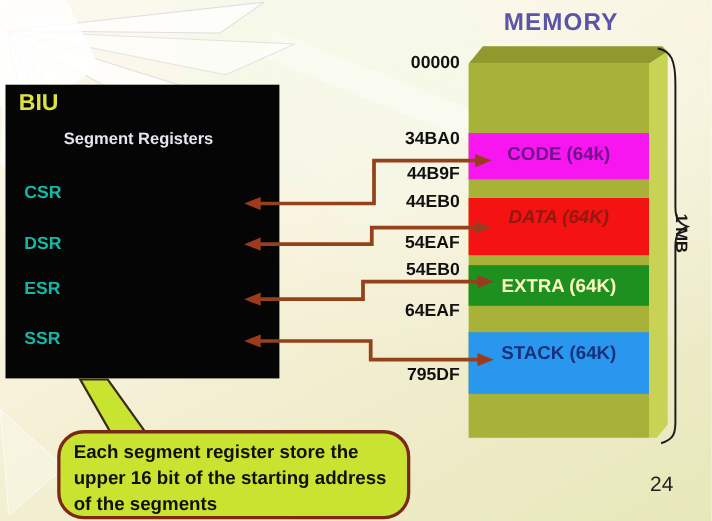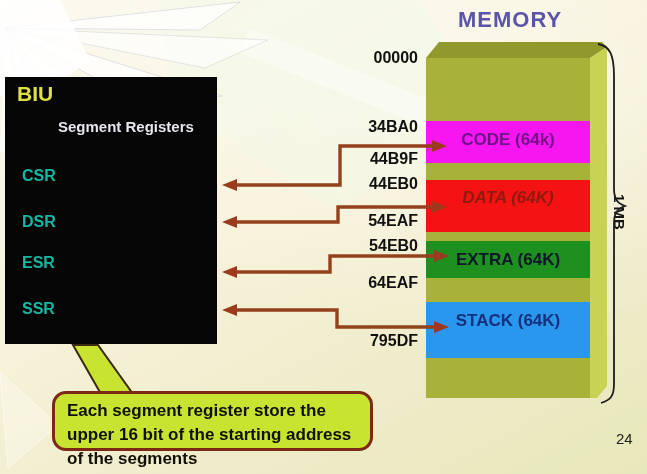--- a/index.html
+++ b/index.html
@@ -15,32 +15,32 @@
   .memory-title{left:458px;top:7px;font-size:22px;font-weight:bold;letter-spacing:1px;color:#5a55a8;z-index:2;}
   .faces-svg{left:0;top:0;z-index:1;}
   .front-face{left:426px;top:58px;width:164px;height:340px;background:#a8b138;z-index:1;}
   .band{left:426px;width:164px;z-index:2;text-align:center;font-weight:bold;font-size:17px;}
   .band-label{display:inline-block;}
   .band-code{top:121px;height:42px;line-height:38px;}
   .band-data{top:180px;height:52px;line-height:36px;font-style:italic;}
   .band-extra{top:241px;height:37px;line-height:37px;}
   .band-stack{top:302px;height:56px;line-height:38px;}
   .addr{left:330px;width:88px;text-align:right;font-size:16px;font-weight:bold;color:#111;z-index:2;}
-  .biu-box{left:5px;top:77px;width:212px;height:267px;background:#050505;z-index:2;}
+  .biu-box{left:5px;top:77px;width:249px;height:267px;background:#050505;z-index:2;}
   .biu-title{left:12px;top:5px;font-size:21px;font-weight:bold;color:#dde240;}
   .seg-heading{left:53px;top:41px;font-size:15px;font-weight:bold;color:#e6e6ee;}
   .reg{left:17px;font-size:16px;font-weight:bold;color:#14b8a6;}
   .reg-csr{top:90px;} .reg-dsr{top:136px;} .reg-esr{top:177px;} .reg-ssr{top:223px;}
   .overlay-svg{left:0;top:0;z-index:3;}
   .one-mb{left:628px;top:194px;transform:rotate(90deg);transform-origin:left top;white-space:nowrap;
     font-size:15px;font-weight:bold;color:#161616;z-index:2;}
-  .callout{left:52px;top:391px;width:321px;height:60px;box-sizing:border-box;background:#c9e331;
-    border:3px solid #7c2817;border-radius:14px;z-index:5;padding:5px 0 0 12px;}
+  .callout{left:52px;top:391px;width:321px;height:81px;box-sizing:border-box;background:#c9e331;
+    border:3px solid #7c2817;border-radius:24px;z-index:5;padding:5px 0 0 12px;}
   .callout-line{display:block;white-space:nowrap;font-size:17px;line-height:24px;font-weight:bold;color:#101004;}
-  .page-number{left:616px;top:430px;font-size:15px;color:#222;z-index:2;text-align:right;}
+  .page-number{left:591px;top:430px;font-size:19px;color:#222;z-index:2;text-align:right;}
 </style>
 </head>
 <body>
 
 <div class="stage">
 
   <svg class="abs deco-svg" width="647" height="474">
     <polygon points="160,0 420,0 510,140 330,210 170,100" fill="rgba(242,248,230,0.45)"></polygon>
     <polygon points="250,28 500,128 488,152 238,52" fill="rgba(255,255,255,0.40)"></polygon>
     <polygon points="6,28 240,2 200,30" fill="rgba(255,255,255,0.75)" stroke="rgba(170,178,196,0.35)"></polygon>
@@ -62,21 +62,21 @@
 
   <div class="abs front-face" style="background-color: rgb(168, 177, 56);"></div>
 
   <div class="abs band band-code" style="background-color: rgb(247, 22, 240);">
     <span class="band-label" style="color: rgb(112, 18, 138);">CODE (64k)</span>
   </div>
   <div class="abs band band-data" style="background-color: rgb(244, 18, 18);">
     <span class="band-label" style="color: rgb(143, 26, 16);">DATA (64K)</span>
   </div>
   <div class="abs band band-extra" style="background-color: rgb(30, 144, 32);">
-    <span class="band-label" style="color: #0f172a;">EXTRA (64K)</span>
+    <span class="band-label" style="color: #fef9c3;">EXTRA (64K)</span>
   </div>
   <div class="abs band band-stack" style="background-color: rgb(42, 151, 239);">
     <span class="band-label" style="color: rgb(20, 49, 125);">STACK (64K)</span>
   </div>
 
   <div class="abs addr" style="top:49px">00000</div>
   <div class="abs addr" style="top:118px">34BA0</div>
   <div class="abs addr" style="top:150px">44B9F</div>
   <div class="abs addr" style="top:175px">44EB0</div>
   <div class="abs addr" style="top:212px">54EAF</div>

